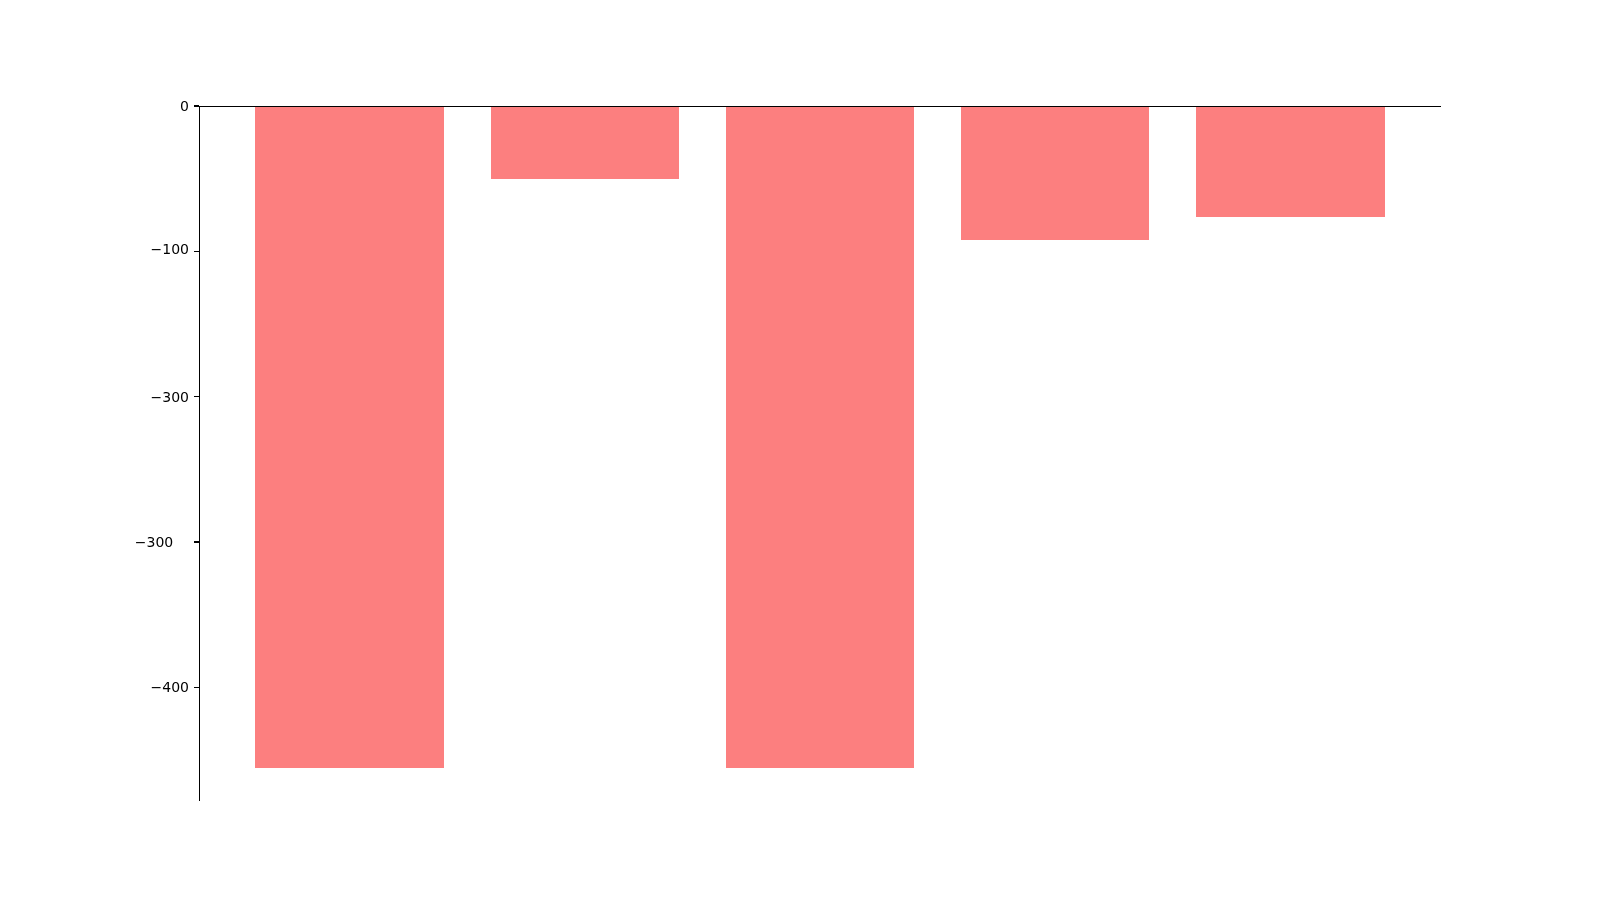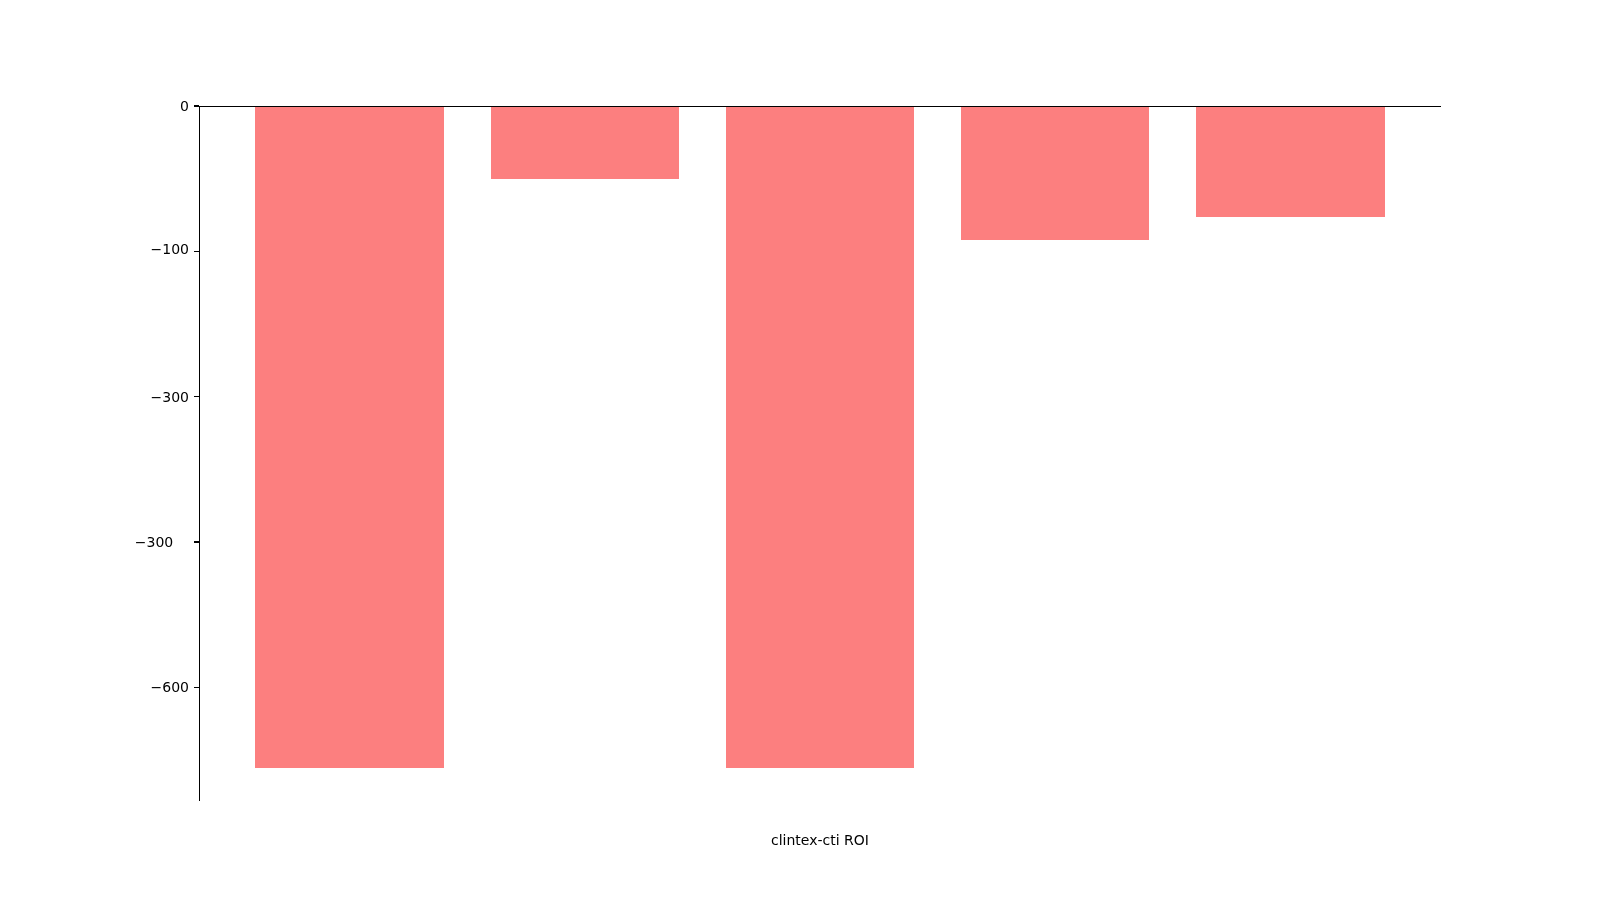--- a/index.html
+++ b/index.html
@@ -99,18 +99,17 @@
   <div id="y-axis">
       <div class="tick-mark" style="top: 105.3px;"></div>
       <div class="tick-label" style="top: 106px;">0</div>
       <div class="tick-mark" style="top: 250.637px;"></div>
       <div class="tick-label" style="top: 249px;">−100</div>
       <div class="tick-mark" style="top: 395.973px;"></div>
       <div class="tick-label" style="top: 396.673px;">−300</div>
       <div class="tick-mark" style="top: 541.31px;"></div>
       <div class="tick-label" style="top: 542.01px; text-align: center;">−300</div>
       <div class="tick-mark" style="top: 686.647px;"></div>
-      <div class="tick-label" style="top: 687.347px;">−600</div>
+      <div class="tick-label" style="top: 687.347px;">−400</div>
     </div>
 
-  <div class="x-label">clintex-cti ROI</div>
 
 </div>
 
 </body></html>

